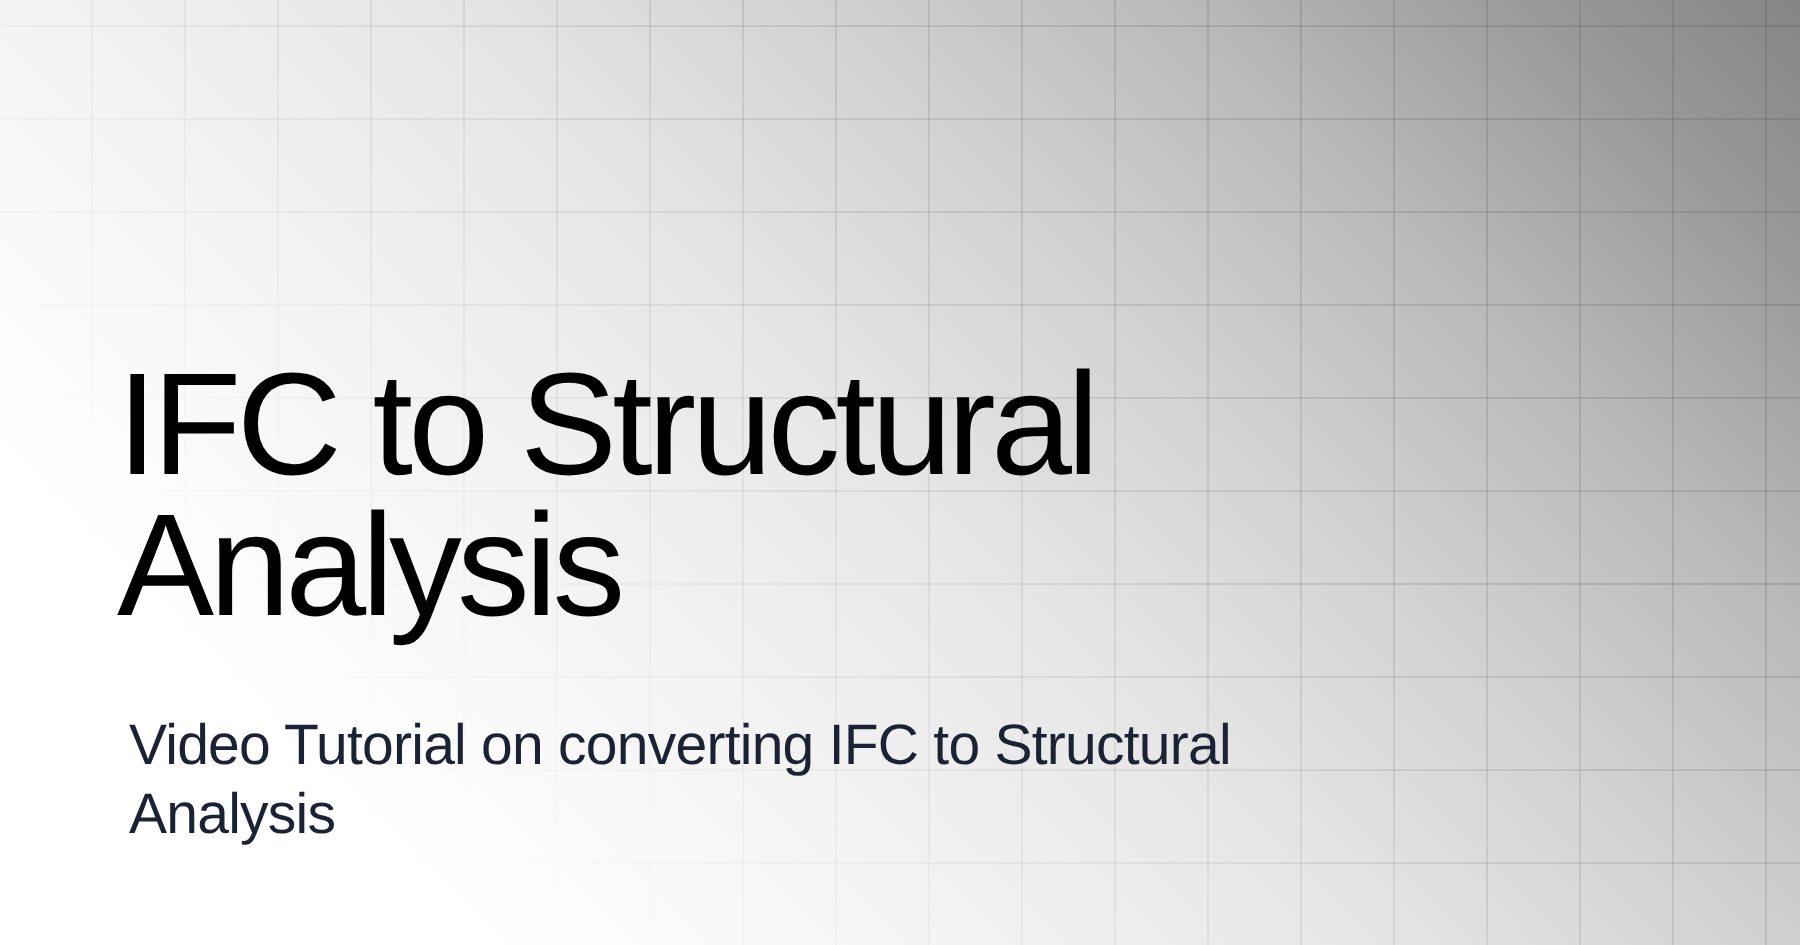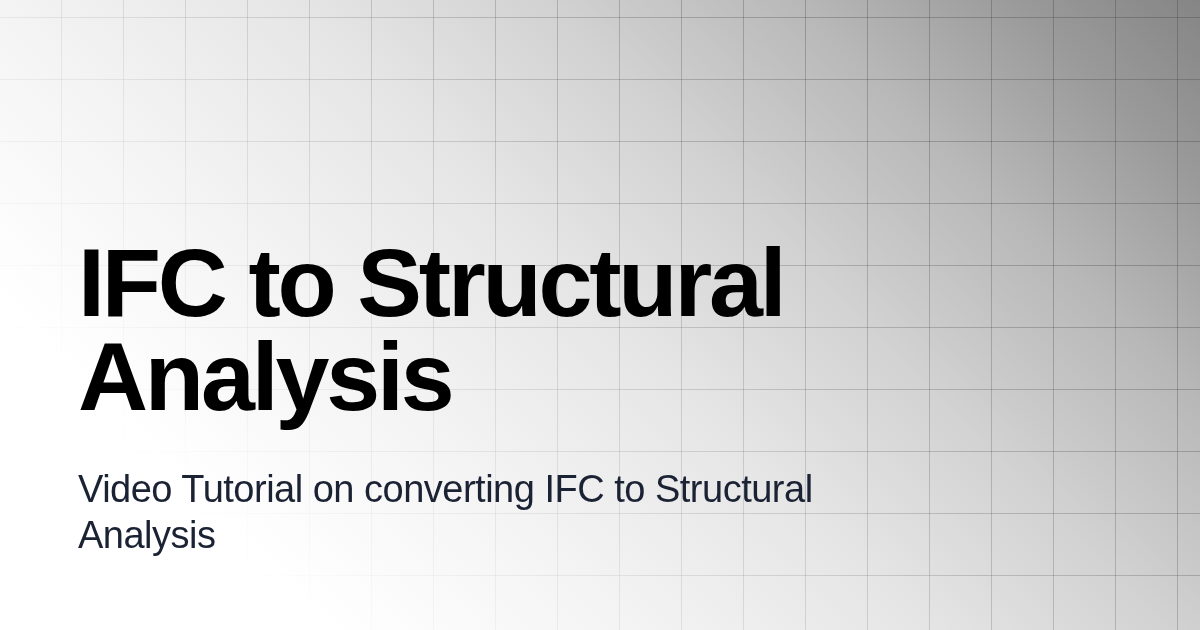--- a/index.html
+++ b/index.html
@@ -92,33 +92,33 @@
 
   
   .headline {
     position: absolute;
     left: 78px;
     top: 236px;
     width: 840px;
     margin: 0;
     font-family: "Liberation Sans", sans-serif;
     font-size: 97px;
-    font-weight: 700;
+    font-weight: 400;
     line-height: 0.97;
     letter-spacing: -3.2px;
     color: #000000;
   }
 
   
   .subtitle {
     position: absolute;
     left: 78px;
     top: 466px;
     width: 800px;
-    margin: 0;
+    margin: 8px;
     font-family: "Liberation Sans", sans-serif;
     font-size: 38px;
     font-weight: 400;
     line-height: 1.22;
     letter-spacing: -0.5px;
     color: #1b2234;
   }
 </style>
 </head>
 <body>

